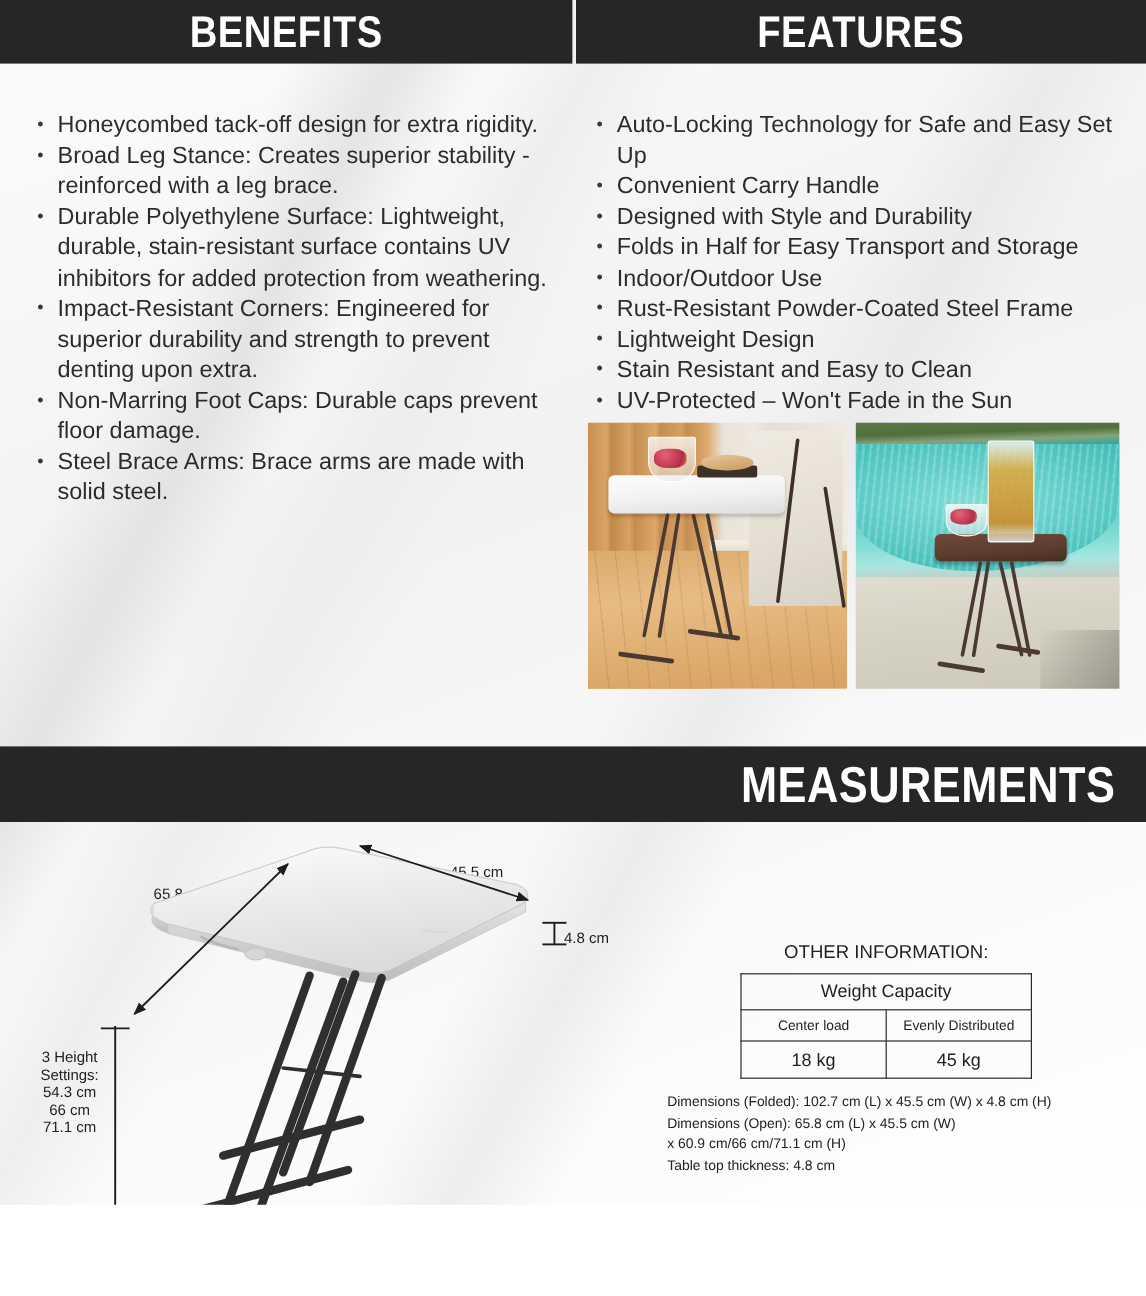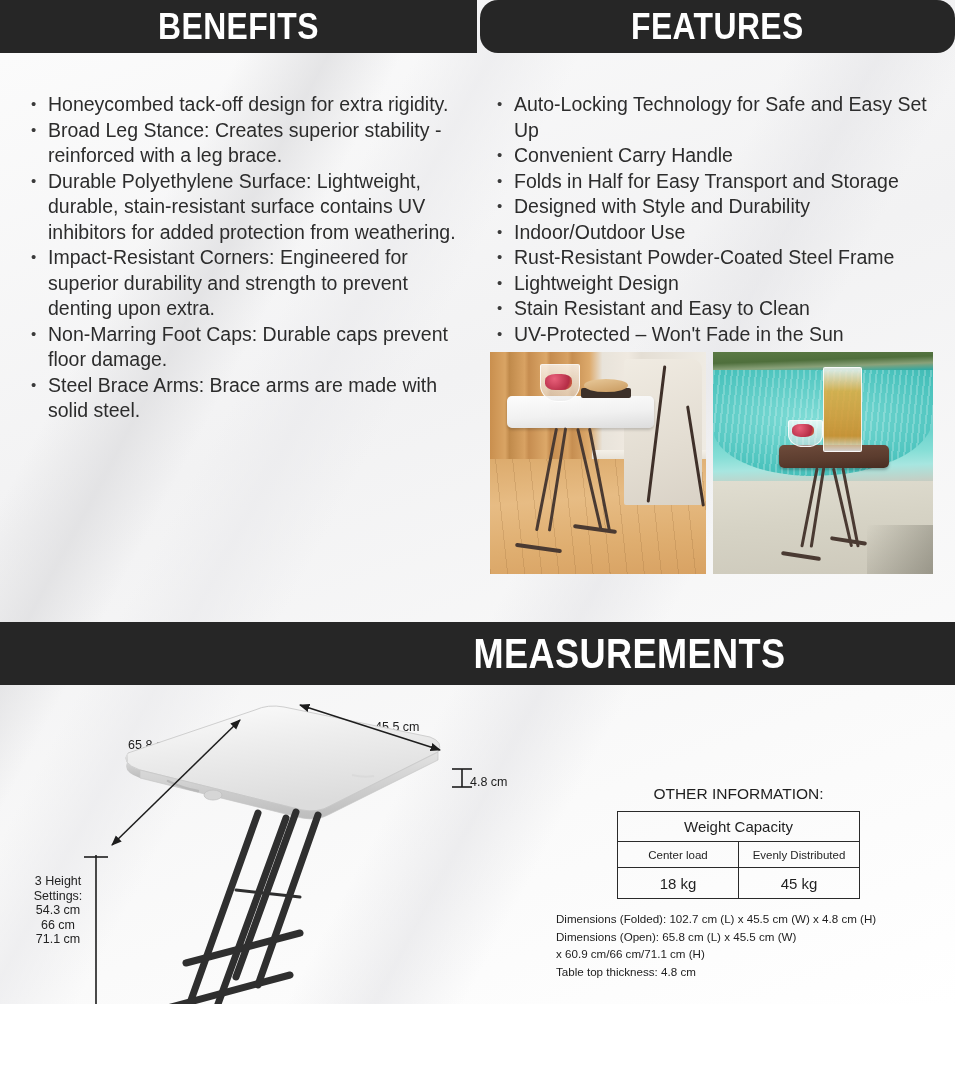--- a/index.html
+++ b/index.html
@@ -38,27 +38,27 @@
   .banner-title {
     color: #ffffff;
     font-weight: bold;
     letter-spacing: 0.5px;
     line-height: 1;
     transform: scaleX(0.86);
     transform-origin: center;
     white-space: nowrap;
   }
   #banner-benefits { left: 0; top: 0; width: 477px; height: 53px; }
-  #banner-features { left: 480px; top: 0; width: 475px; height: 53px; border-radius: 18px; }
+  #banner-features { left: 480px; top: 0; width: 475px; height: 53px; }
   #banner-benefits .banner-title,
   #banner-features .banner-title { font-size: 37px; }
 
   #banner-measurements {
     left: 0; top: 622px; width: 955px; height: 63px;
-    justify-content: center;
+    justify-content: flex-end;
   }
   #banner-measurements .banner-title {
     font-size: 42px;
     margin-left: 305px;
   }
 
   
   .col-list {
     position: absolute;
     list-style: none;
@@ -296,22 +296,22 @@
     <li>Broad Leg Stance: Creates superior stability - reinforced with a leg brace.</li>
     <li>Durable Polyethylene Surface: Lightweight, durable, stain-resistant surface contains UV inhibitors for added protection from weathering.</li>
     <li>Impact-Resistant Corners: Engineered for superior durability and strength to prevent denting upon extra.</li>
     <li>Non-Marring Foot Caps: Durable caps prevent floor damage.</li>
     <li>Steel Brace Arms: Brace arms are made with solid steel.</li>
   </ul>
 
   <ul class="col-list" id="features-list">
     <li>Auto-Locking Technology for Safe and Easy Set Up</li>
     <li>Convenient Carry Handle</li>
+    <li>Designed with Style and Durability</li>
     <li>Folds in Half for Easy Transport and Storage</li>
-    <li>Designed with Style and Durability</li>
     <li>Indoor/Outdoor Use</li>
     <li>Rust-Resistant Powder-Coated Steel Frame</li>
     <li>Lightweight Design</li>
     <li>Stain Resistant and Easy to Clean</li>
     <li>UV-Protected – Won't Fade in the Sun</li>
   </ul>
 
   <div id="photo-row">
 
     <div class="photo" id="photo-indoor">

